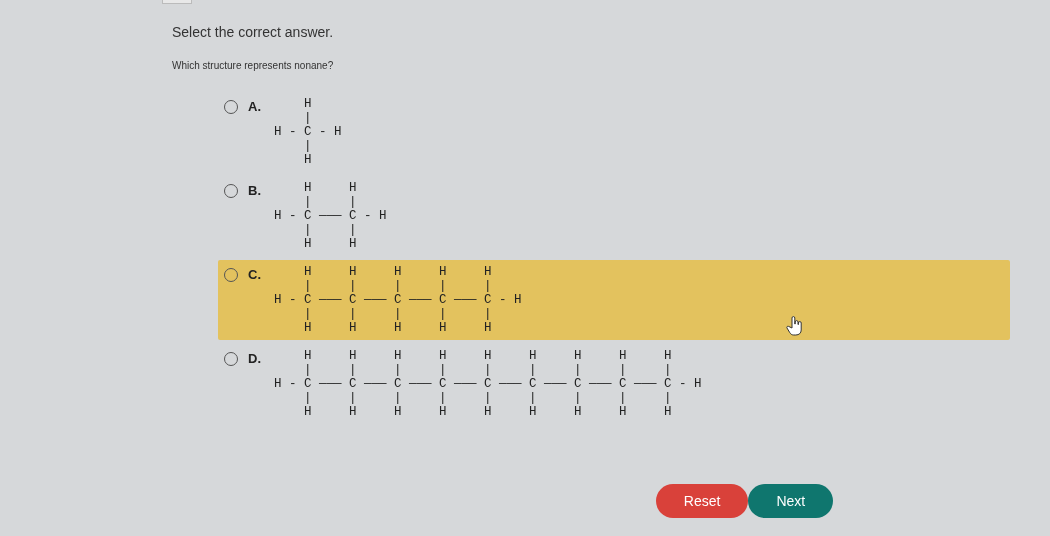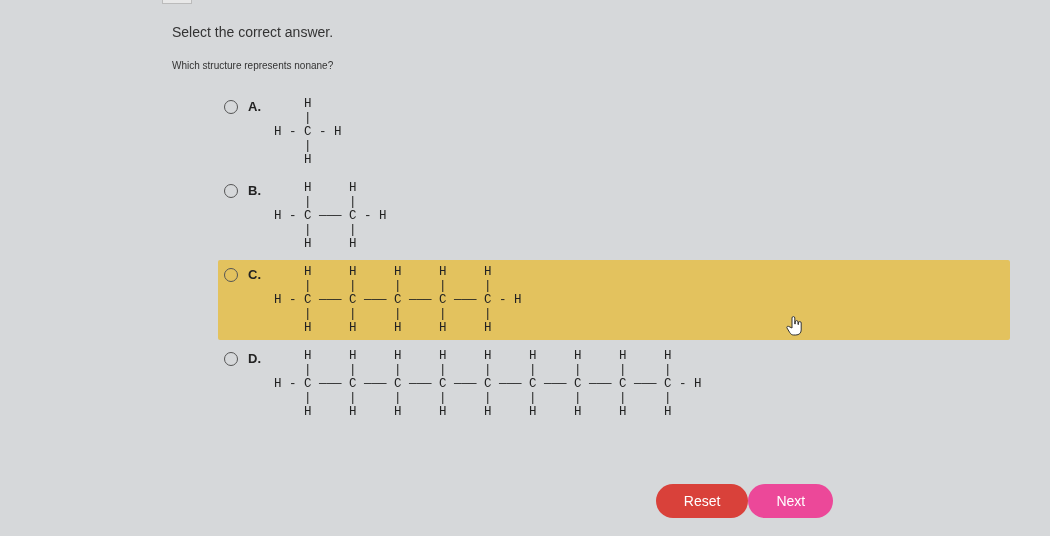--- a/index.html
+++ b/index.html
@@ -103,21 +103,21 @@
     .btn {
       border: none;
       color: #fff;
       font-size: 14px;
       font-weight: 500;
       padding: 9px 28px;
       border-radius: 22px;
       cursor: pointer;
     }
     .btn-reset { background: #d9413a; }
-    .btn-next { background: #ec4899; }
+    .btn-next { background: #0f766e; }
   </style>
 </head>
 <body>
 
 <div class="q-number">
   <span>18</span>
 </div>
 
 <div class="instruction">Select the correct answer.</div>
 <div class="question">Which structure represents nonane?</div>

